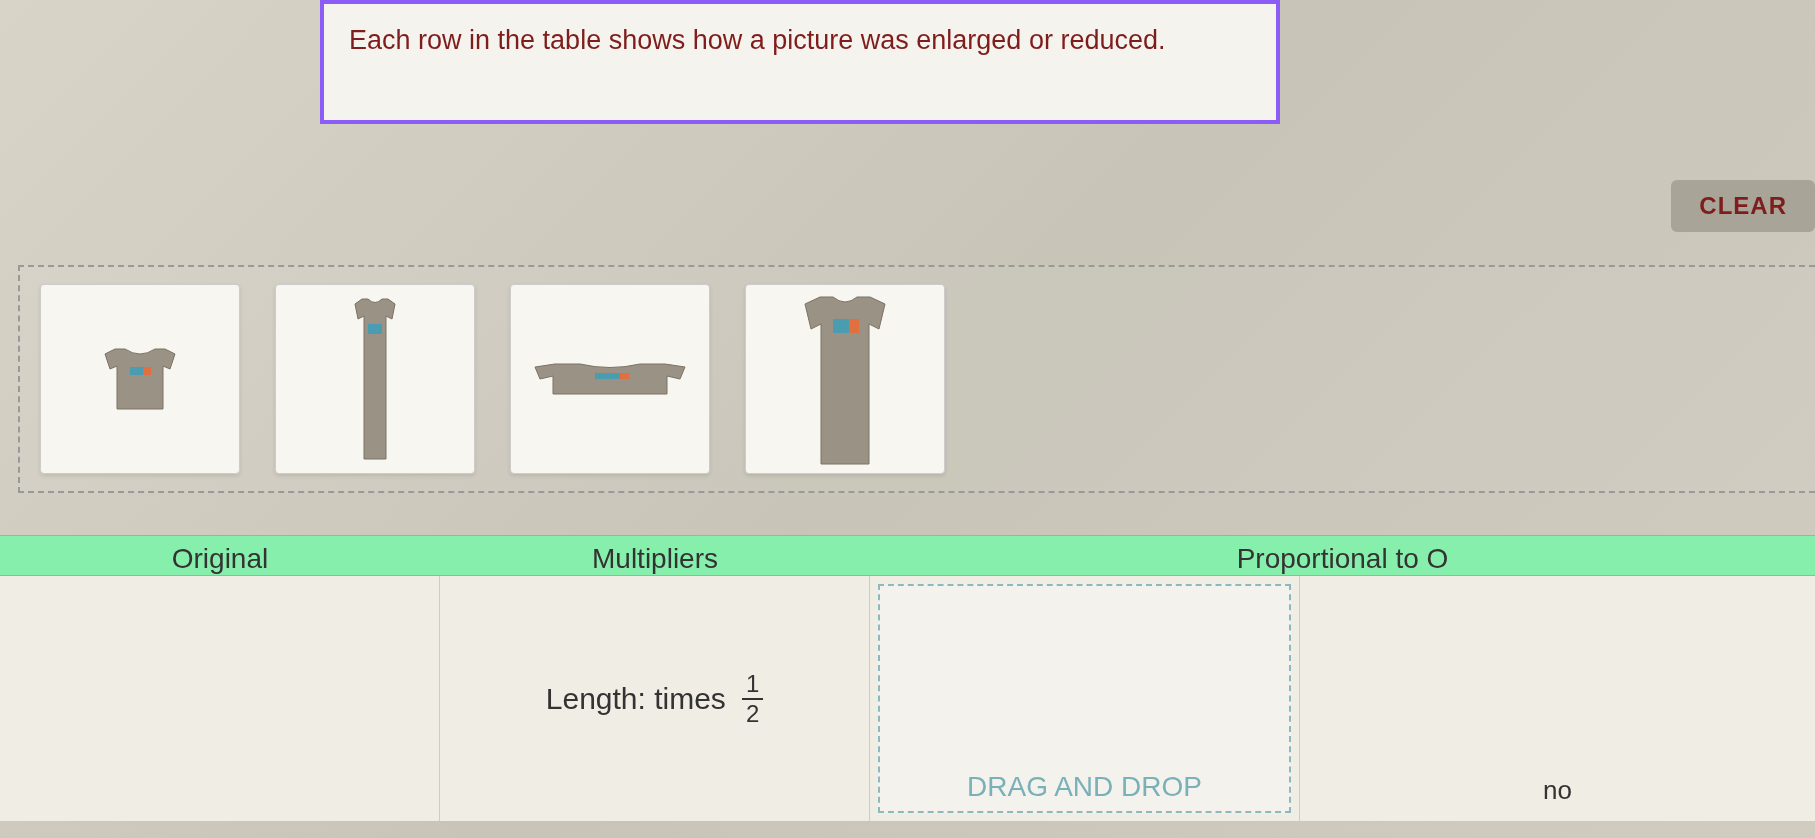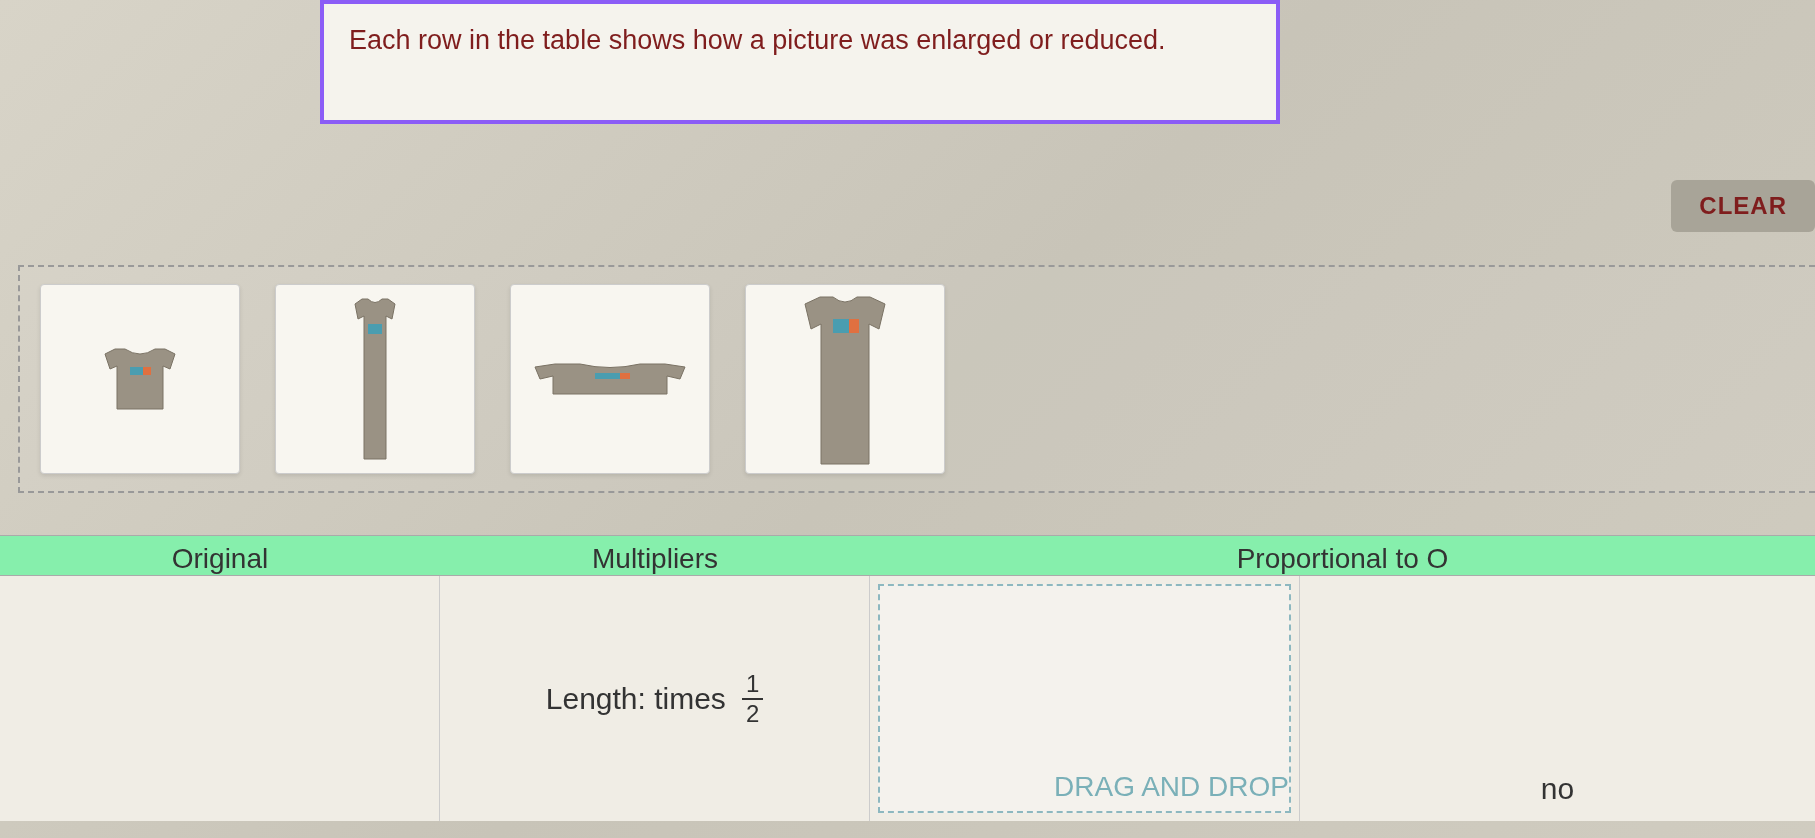--- a/index.html
+++ b/index.html
@@ -129,38 +129,38 @@
     .fraction .den {
       padding-top: 2px;
     }
     .drop-zone {
       border: 2px dashed #8db8c0;
       margin: 8px;
       width: calc(100% - 16px);
       height: calc(100% - 16px);
       display: flex;
       align-items: flex-end;
-      justify-content: flex-end;
+      justify-content: center;
       color: #7ab0b8;
       font-size: 28px;
       font-weight: 500;
       padding-bottom: 8px;
       background: rgba(255,255,255,0.3);
     }
     .col-copy-cell {
       width: 430px;
       border-right: 1px solid #ccc;
       padding: 0;
     }
     .col-proportional-cell {
       flex: 1;
       display: flex;
       align-items: flex-end;
       justify-content: center;
-      font-size: 30px;
+      font-size: 26px;
       color: #333;
       padding-bottom: 15px;
     }
   </style>
 </head>
 <body>
 
 <div class="instruction-box">
   <div class="instruction-line1">Each row in the table shows how a picture was enlarged or reduced.</div>
 </div>

